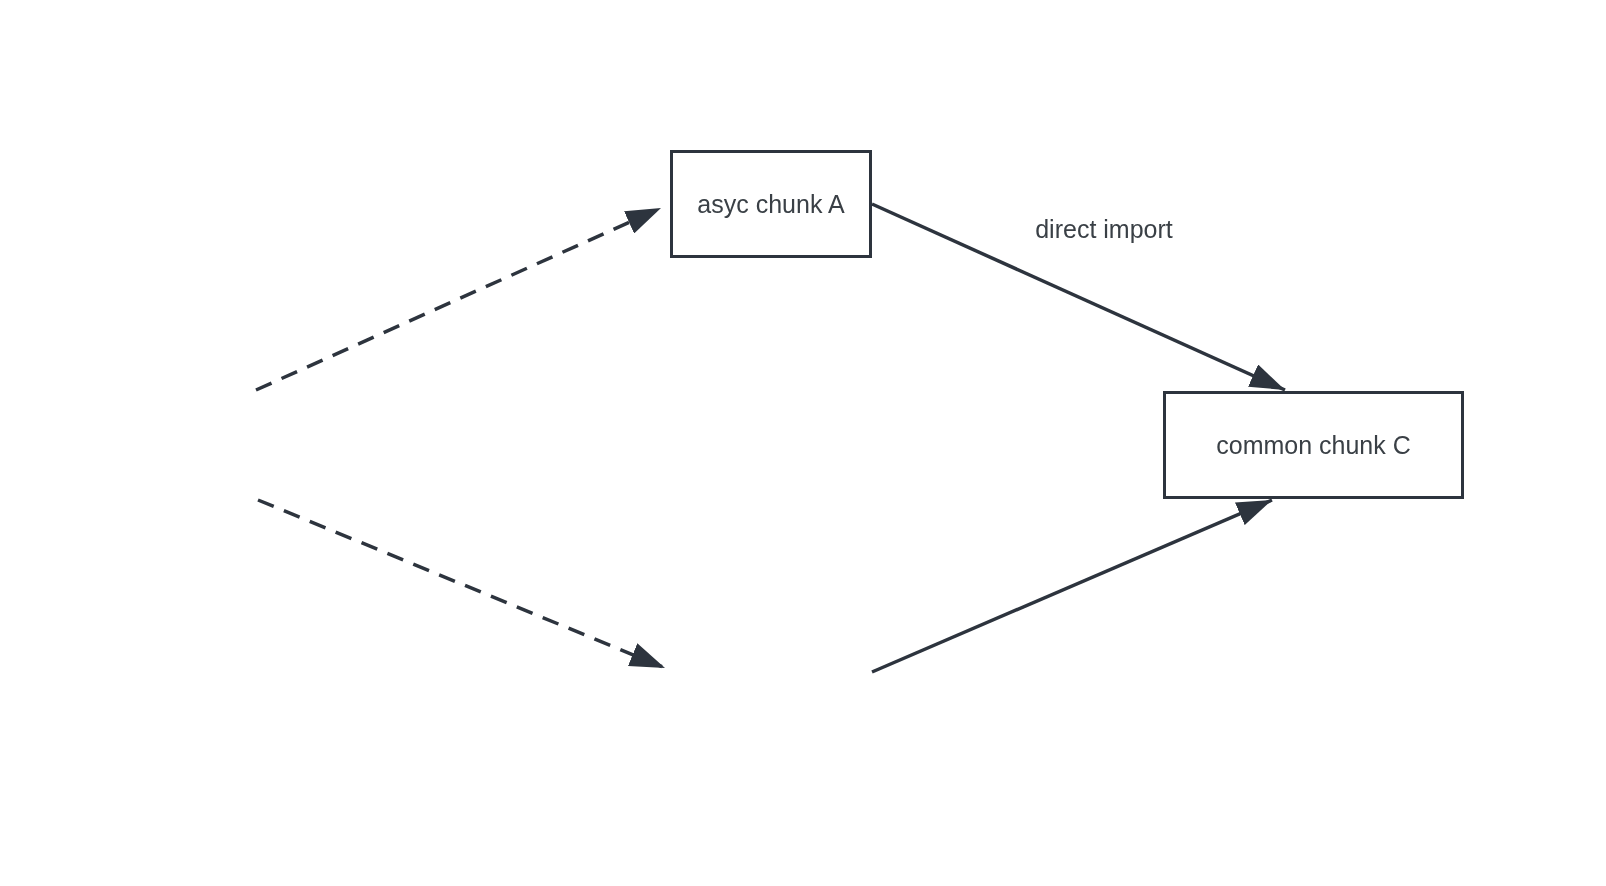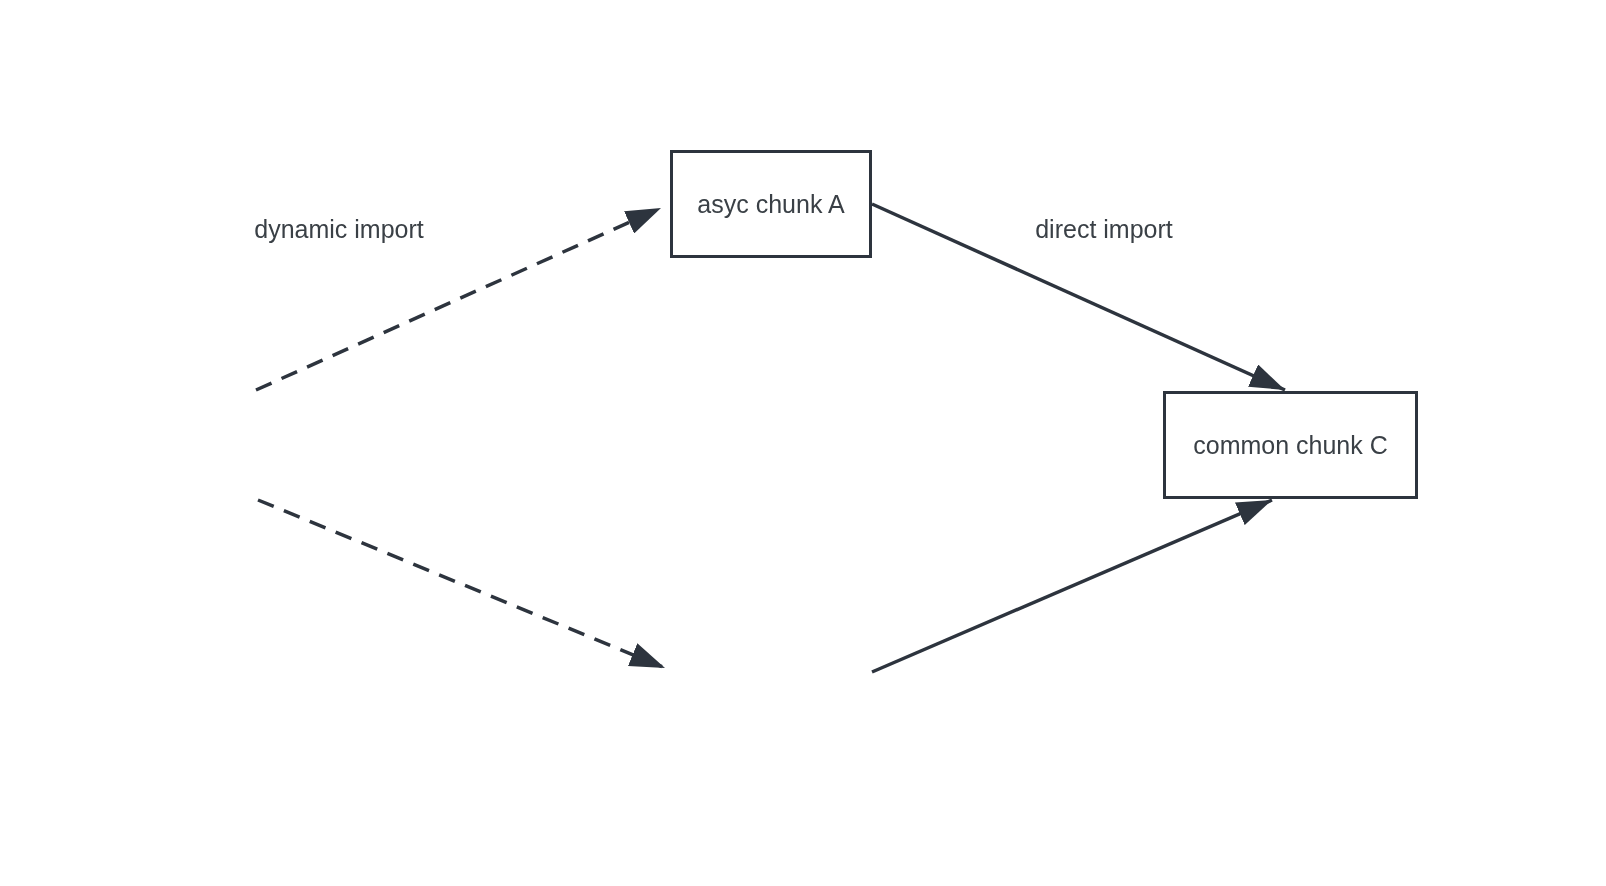--- a/index.html
+++ b/index.html
@@ -38,21 +38,21 @@
     display: flex;
     align-items: center;
     justify-content: center;
     color: var(--text);
     font-size: 25px;
     white-space: nowrap;
   }
   .node-entry   { left: 160px;  top: 391px; width: 192px; height: 108px; }
   .node-async-a { left: 670px;  top: 150px; width: 202px; height: 108px; }
   .node-async-b { left: 674px;  top: 620px; width: 199px; height: 107px; }
-  .node-common-c{ left: 1163px; top: 391px; width: 255px; height: 108px; }
+  .node-common-c{ left: 1163px; top: 391px; width: 301px; height: 108px; }
   .edge-label {
     position: absolute;
     width: 240px;
     text-align: center;
     color: var(--text);
     font-size: 25px;
     white-space: nowrap;
   }
   .label-dynamic { left: 219px; top: 215px; }
   .label-direct  { left: 984px; top: 215px; }
@@ -81,17 +81,16 @@
 
   <div class="node node-async-a">
     <span>asyc chunk A</span>
   </div>
 
 
   <div class="node node-common-c">
     <span>common chunk C</span>
   </div>
 
-  <div class="edge-label label-dynamic">dynamic import</div>
 
   <div class="edge-label label-direct">direct import</div>
 
 </div>
 
 </body></html>

